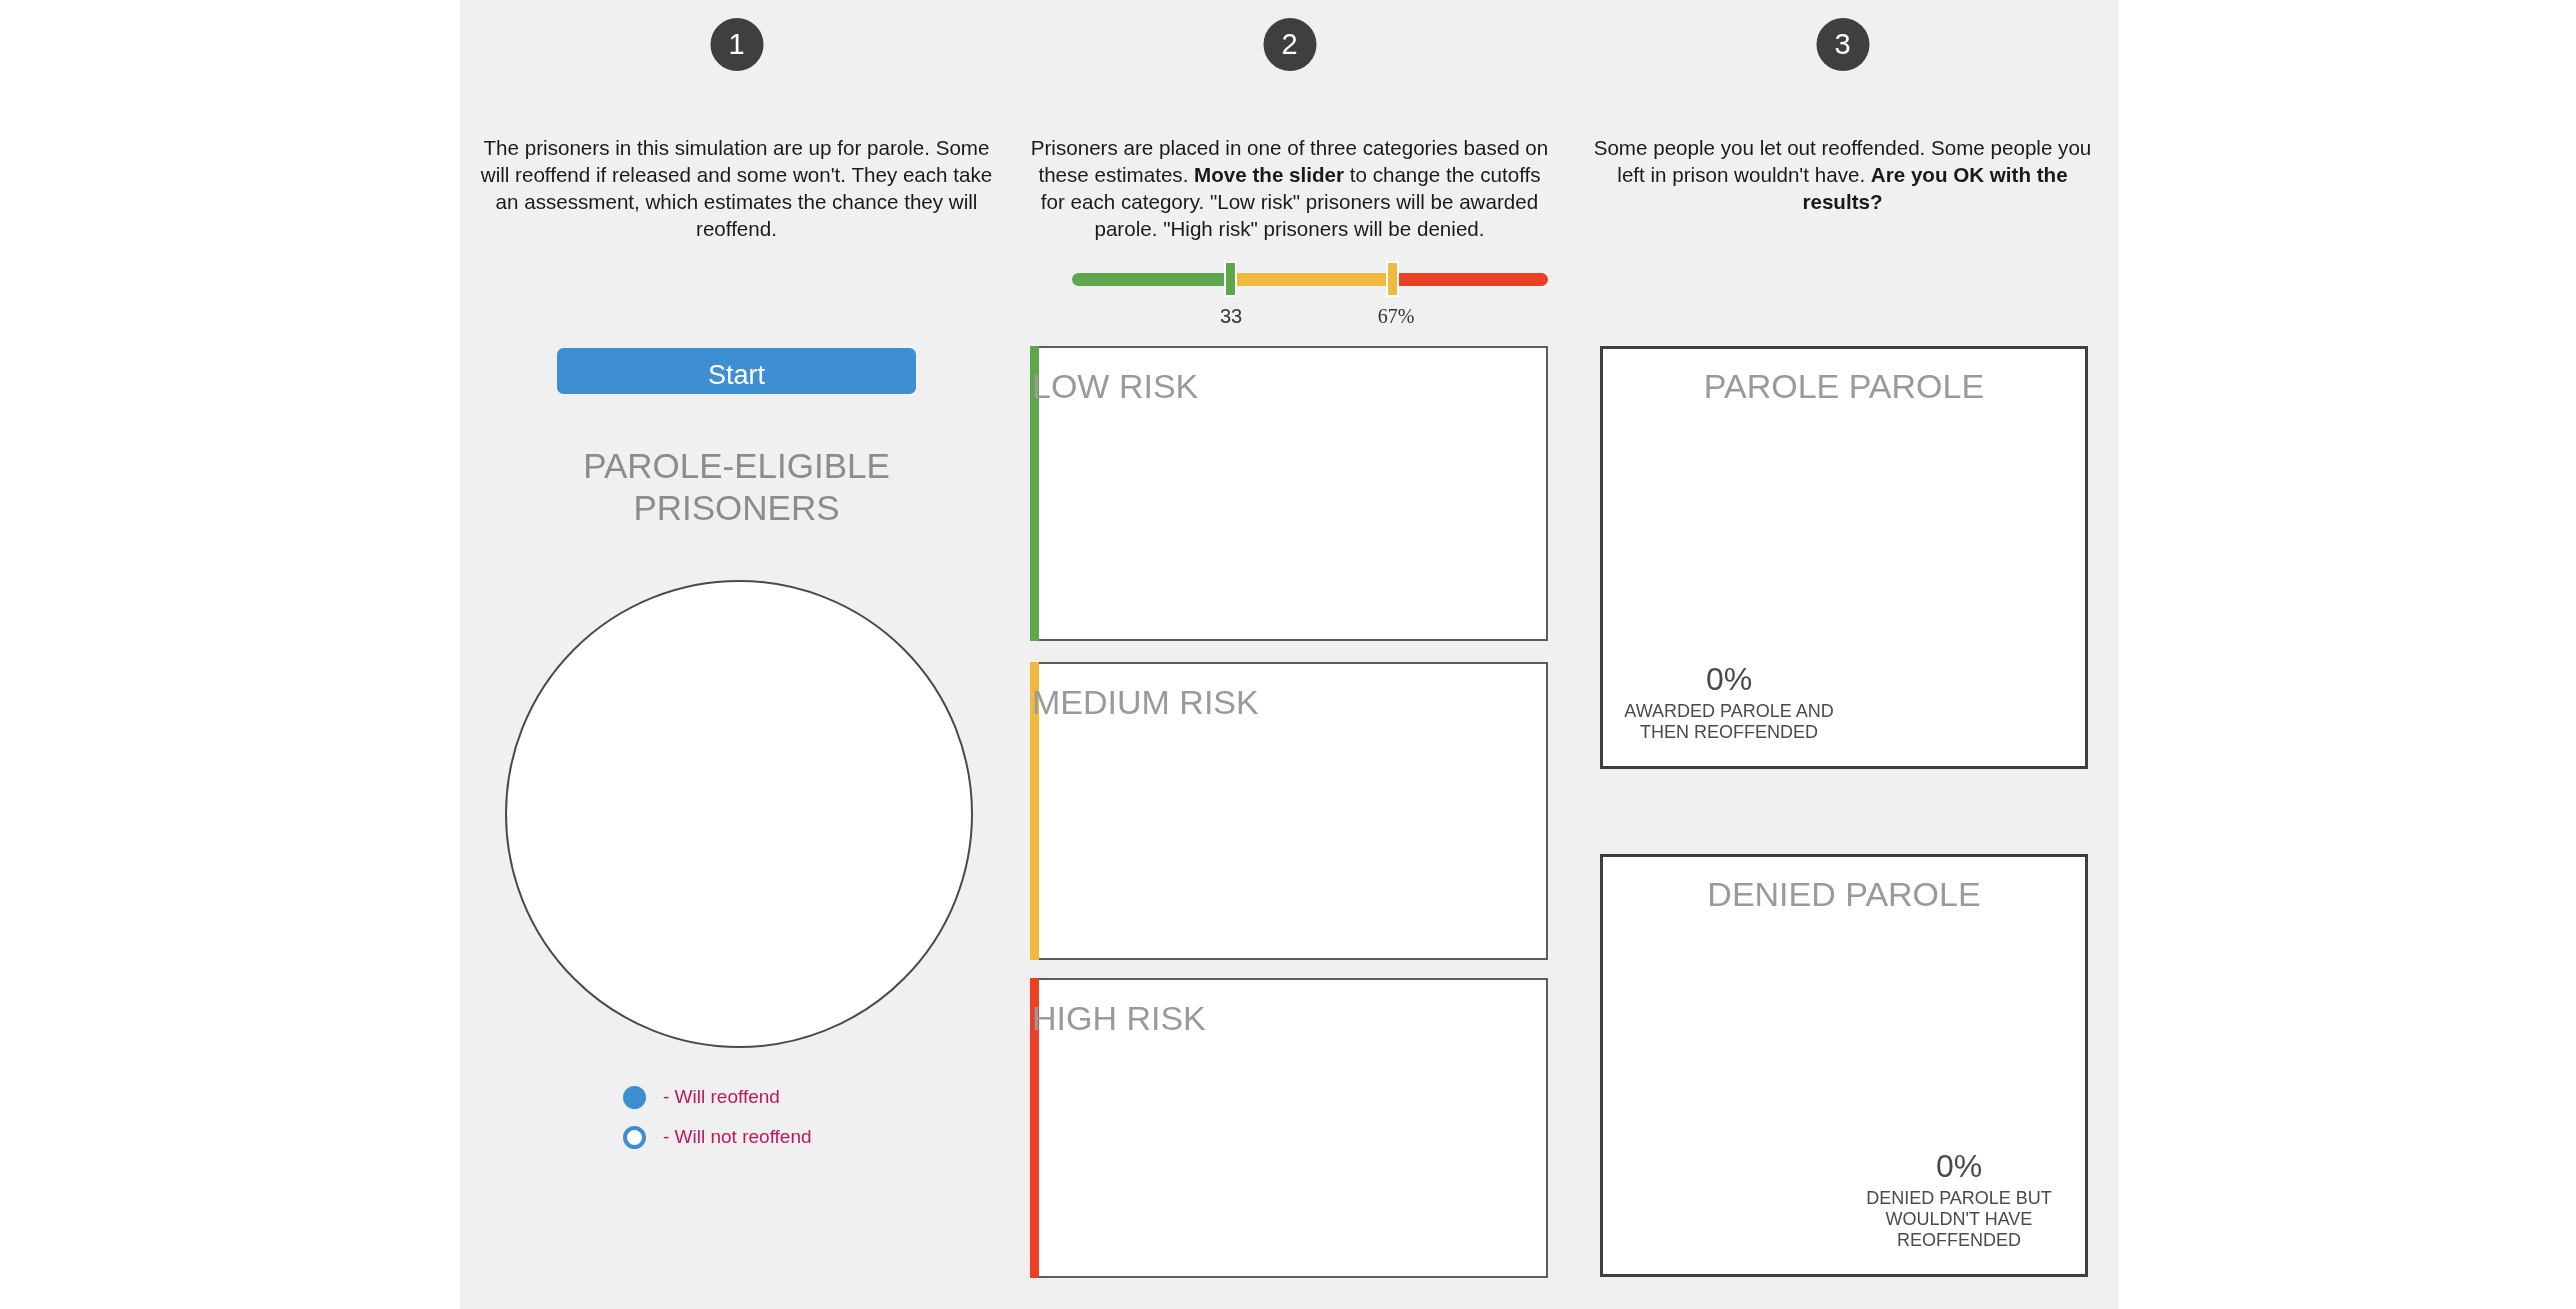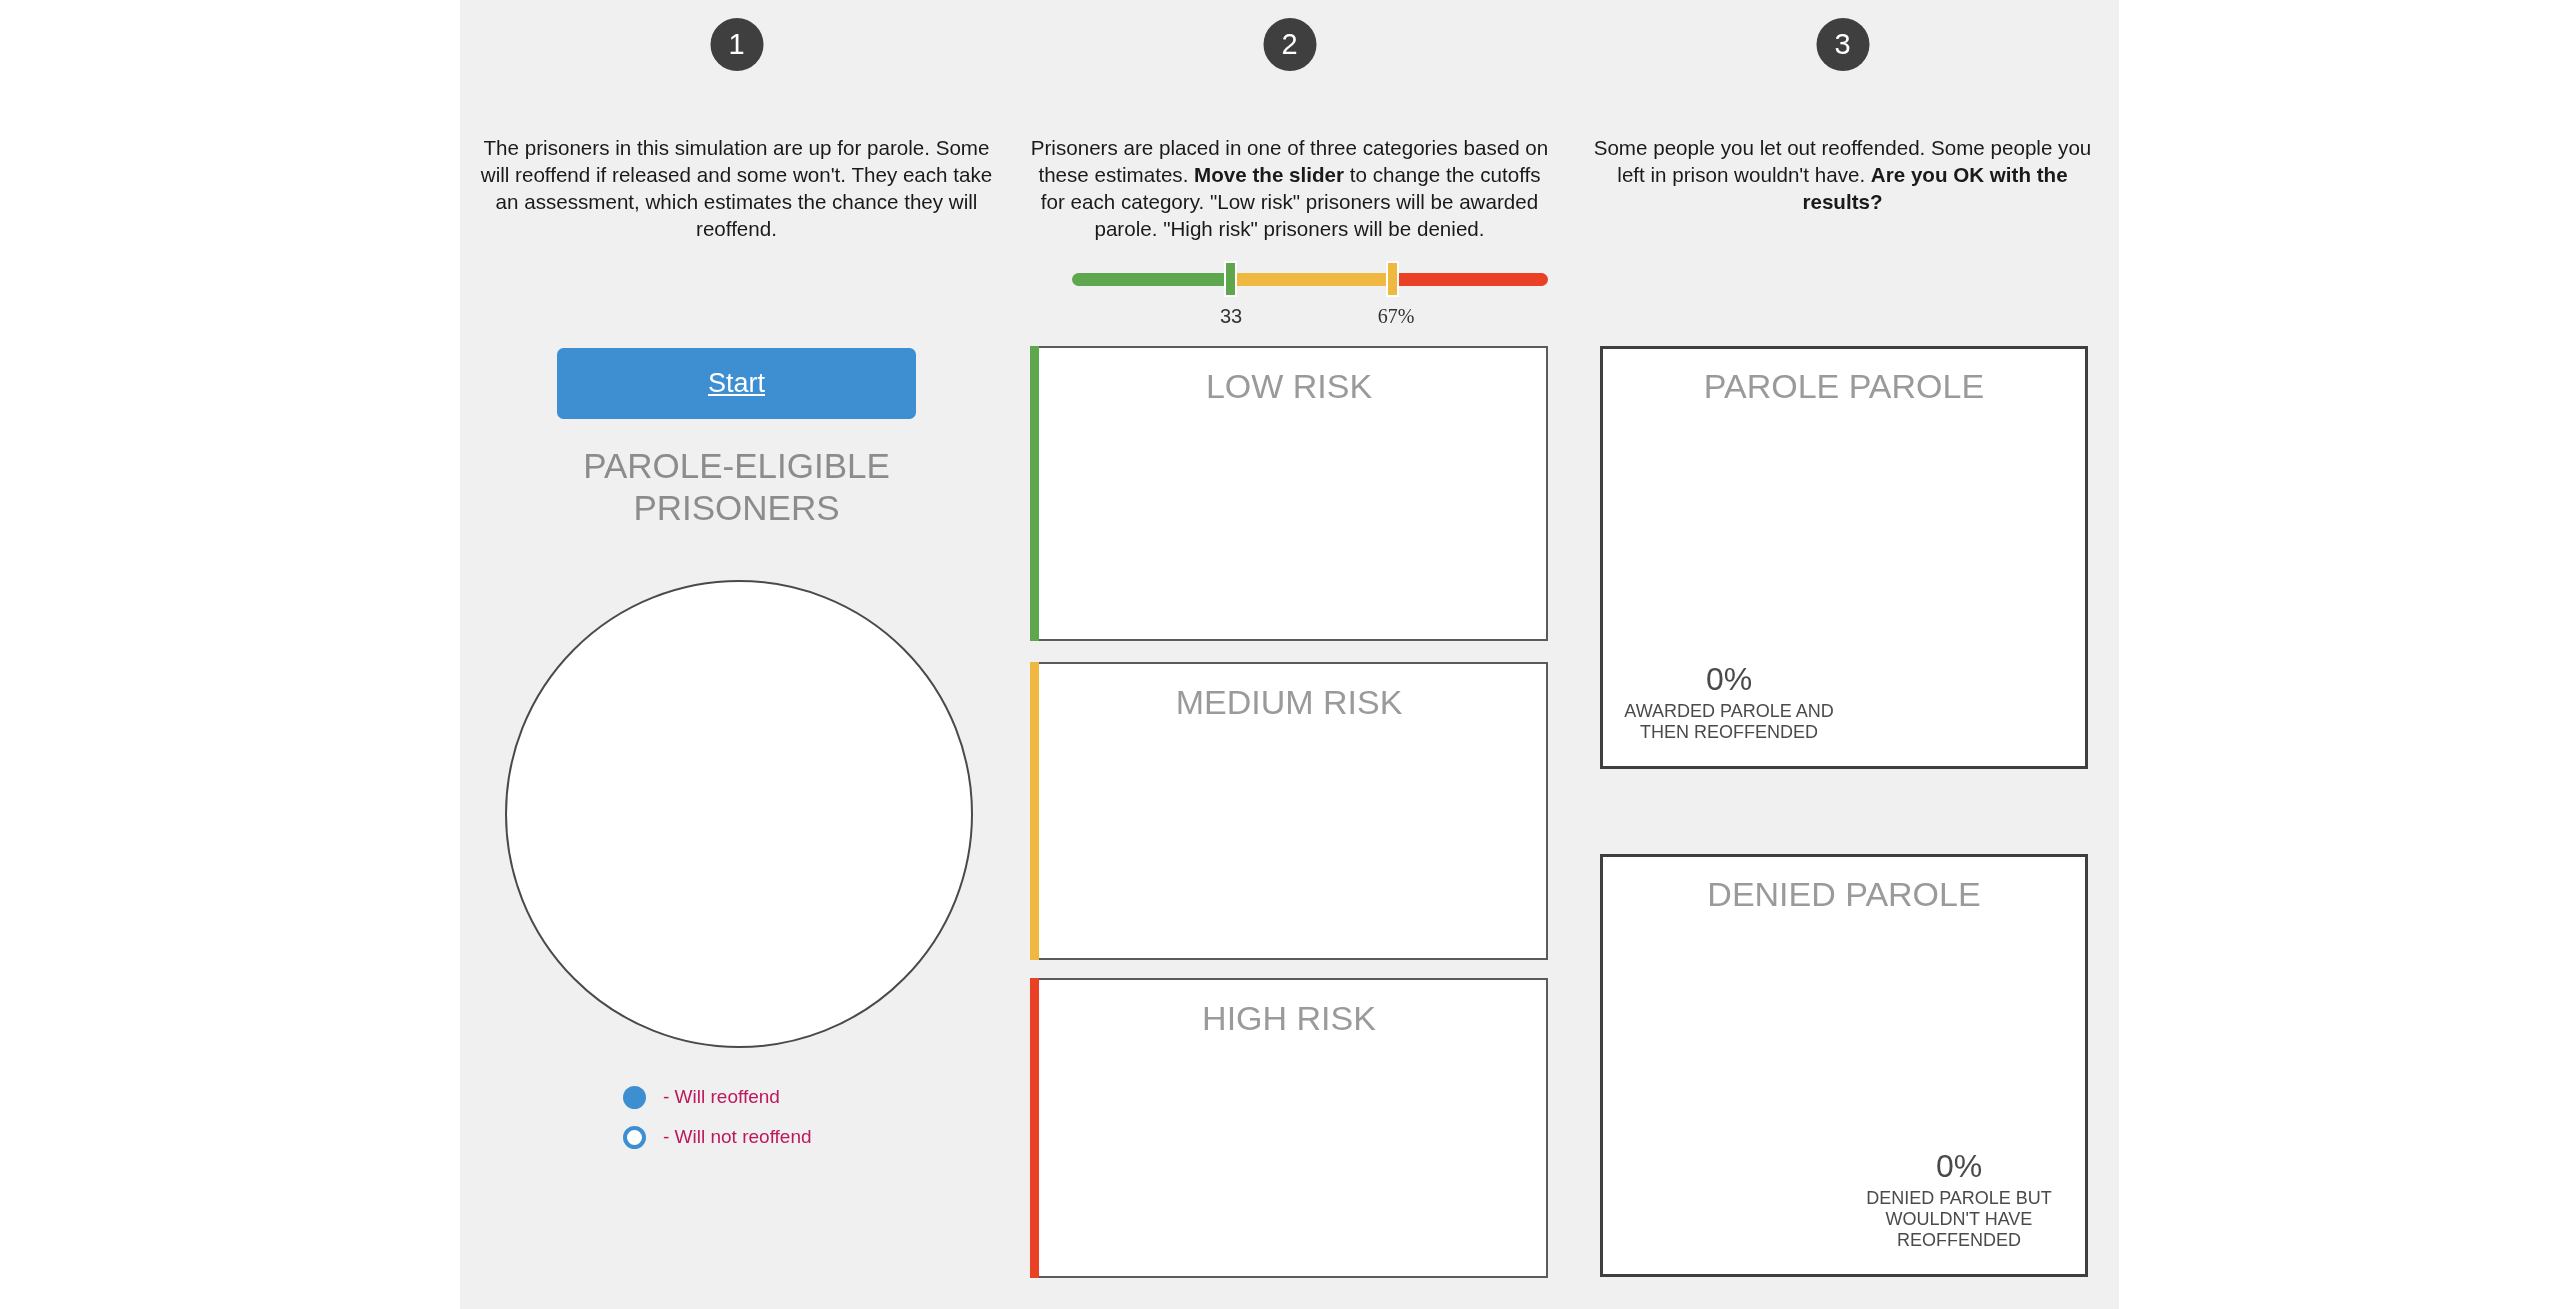--- a/index.html
+++ b/index.html
@@ -61,32 +61,31 @@
     color: #1a1a1a;
   }
   .intro b { font-weight: bold; }
 
   
   #start-button {
     position: absolute;
     left: 97px;
     top: 348px;
     width: 359px;
-    height: 71px;
+    height: 46px;
     background: #3d8fd1;
     border: none;
     border-radius: 6.5px;
     color: #ffffff;
     font-family: "Liberation Sans", sans-serif;
     font-size: 27px;
     line-height: 55px;
     text-align: center;
     cursor: pointer;
     padding: 0;
-    text-decoration: underline;
   }
 
   
   #pool-heading {
     position: absolute;
     top: 445px;
     left: 50%;
     transform: translateX(-50%);
     width: 453px;
     text-align: center;
@@ -192,21 +191,20 @@
     left: -2.4px;
     top: -2.4px;
     bottom: -2.4px;
     width: 9px;
   }
   .risk-title {
     position: absolute;
     top: 19.4px;
     left: 0;
     width: 100%;
-    text-align: center;
     font-size: 34px;
     color: #9a9a9a;
     font-weight: 400;
   }
   #box-low    { top: 346px;  height: 295px; }
   #box-medium { top: 662px;  height: 298px; }
   #box-high   { top: 978px; height: 300px; }
   #accent-low    { background: #5ea74f; }
   #accent-medium { background: #eeb841; }
   #accent-high   { background: #ea4025; }

